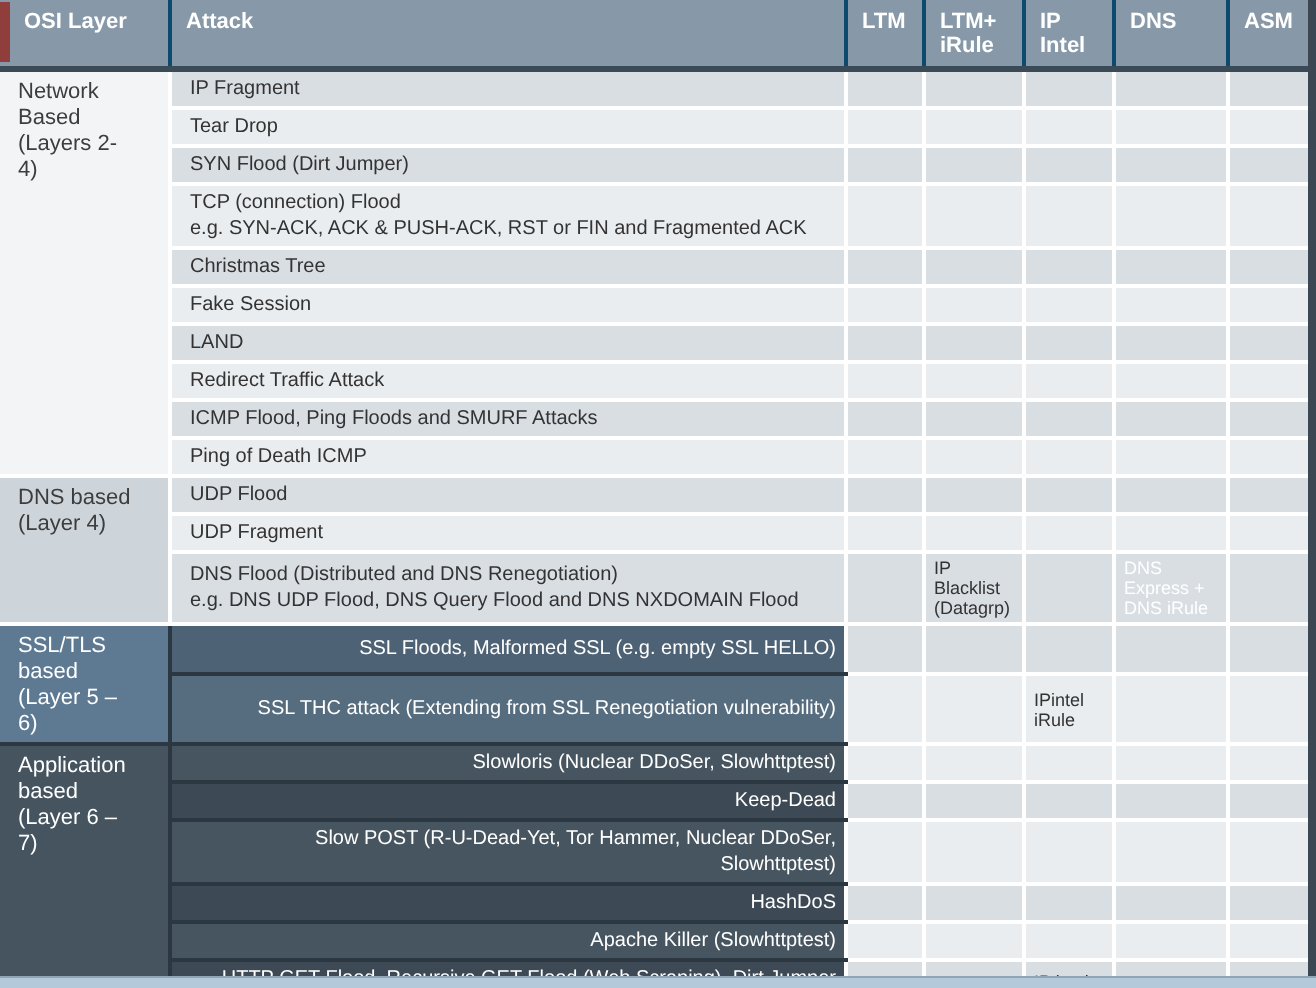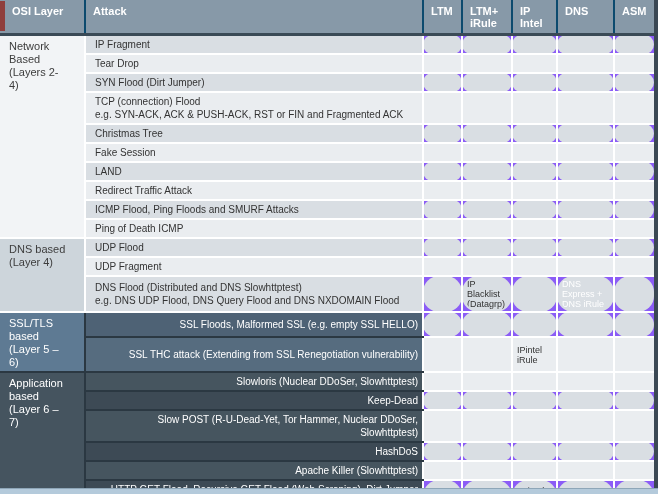--- a/index.html
+++ b/index.html
@@ -41,21 +41,21 @@
   tr.ssl.b td.atk{background:#566c7f;height:17px;}
   tr.app.a td.atk{background:#3d4a55;}
   tr.app.b td.atk{background:#46555f;padding-left:24px;}
 
   
   td.mx{
     border-left:2px solid #ffffff;border-bottom:2px solid #ffffff;
     font-size:9px;line-height:10px;vertical-align:middle;padding:2px 2px 2px 4px;color:#333333;
     white-space:pre-line;
   }
-  tr.a td.mx{background:#d9dee3;border-radius:16px;}
+  tr.a td.mx{background:#d9dee3;}
   tr.b td.mx{background:#eaedf0;}
   td.mx.green{background:#22a657;color:#ffffff;}
 
   
   .red-bar{position:absolute;left:0;top:1px;width:5px;height:30px;background:#8f3e3c;}
   .right-edge{position:absolute;right:0;top:0;width:4px;height:494px;background:#3b4854;}
   .bottom-strip{position:absolute;left:0;bottom:0;width:658px;height:5px;background:#b4cadb;border-top:1px solid #8ea6b8;}
 </style>
 </head>
 <body>
@@ -203,21 +203,21 @@
             <div>UDP Fragment</div>
           </td>
           <td class="mx green"></td>
           <td class="mx"></td>
           <td class="mx"></td>
           <td class="mx"></td>
           <td class="mx"></td>
         </tr>
         <tr class="light a">
           <td class="atk">
-            <div>DNS Flood (Distributed and DNS Slowhttptest)</div>
+            <div>DNS Flood (Distributed and DNS Renegotiation)</div>
             <div>e.g. DNS UDP Flood, DNS Query Flood and DNS NXDOMAIN Flood</div>
           </td>
           <td class="mx"></td>
           <td class="mx">IP
 Blacklist
 (Datagrp)</td>
           <td class="mx"></td>
           <td class="mx green">DNS
 Express +
 DNS iRule</td>

